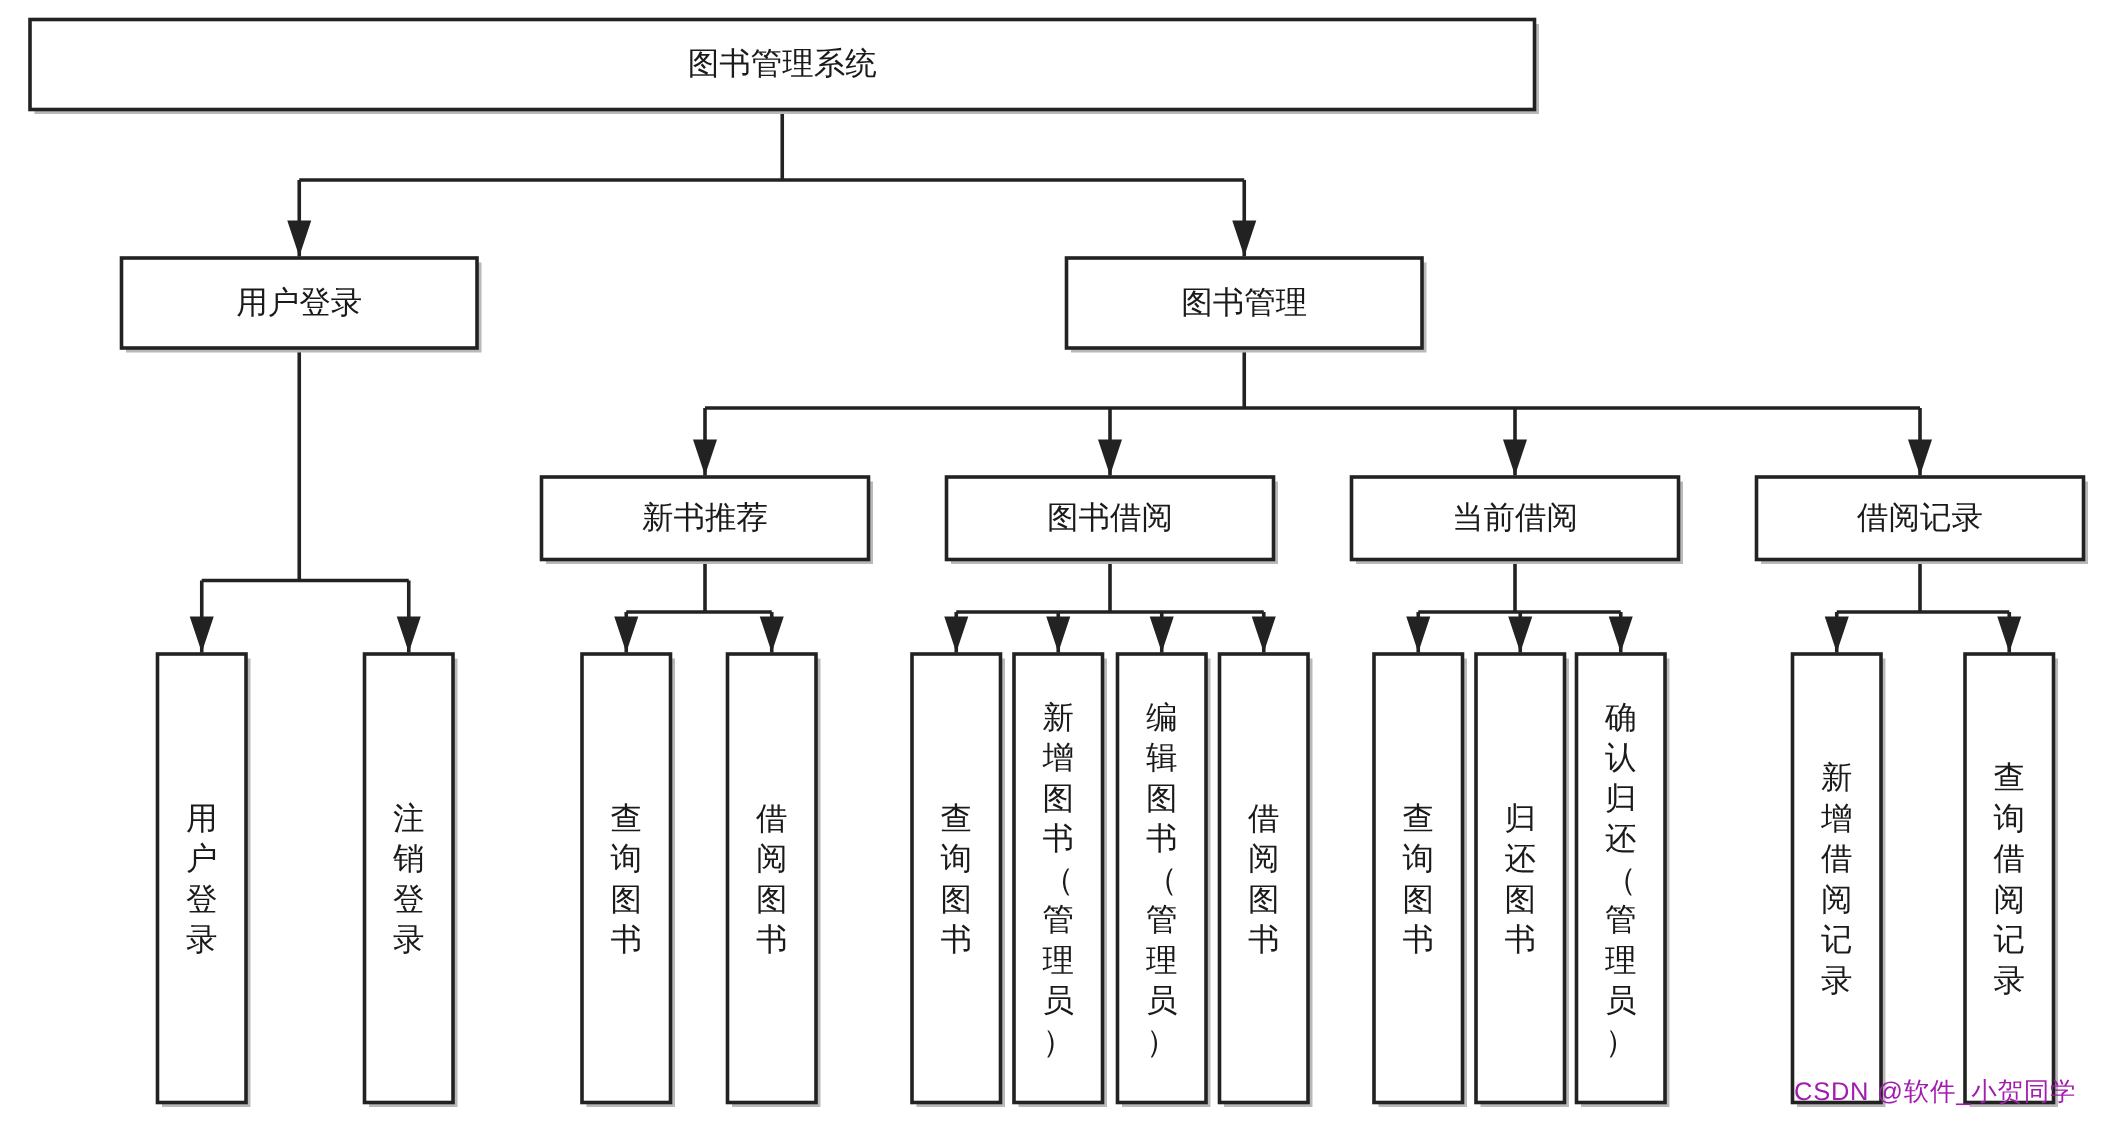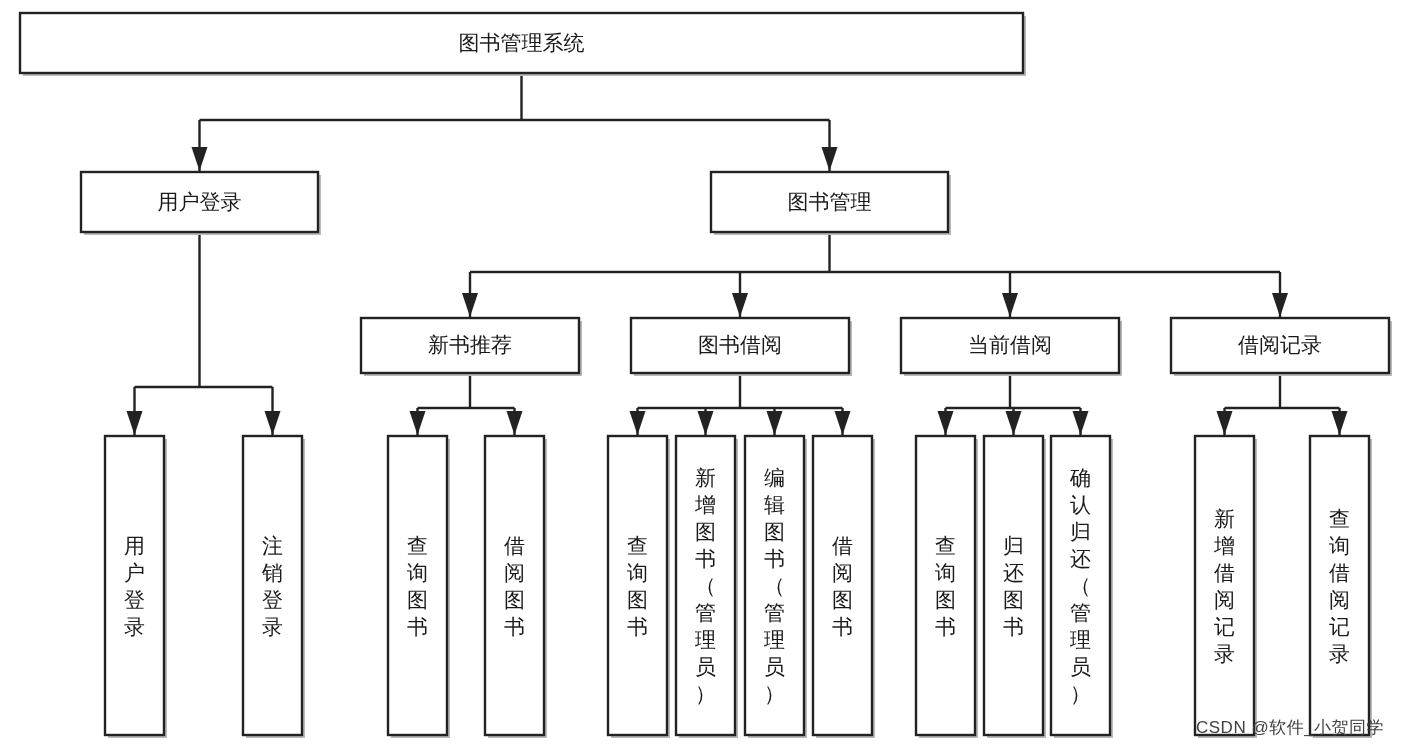--- a/index.html
+++ b/index.html
@@ -54,21 +54,21 @@
   .node-label-v {
     font-family: "Liberation Sans", "DejaVu Sans", sans-serif;
     font-size: 21px;
     fill: #1a1a1a;
     text-anchor: middle;
   }
   .watermark-text {
     position: absolute;
     font-family: "Liberation Sans", "DejaVu Sans", sans-serif;
     font-size: 17px;
-    color: #404040;
+    color: #a21caf;
     white-space: nowrap;
     letter-spacing: 0.5px;
     pointer-events: none;
   }
 </style>
 </head>
 <body>
 
 <div id="diagram-root">
   <svg class="diagram" viewBox="0 0 1405 747">

